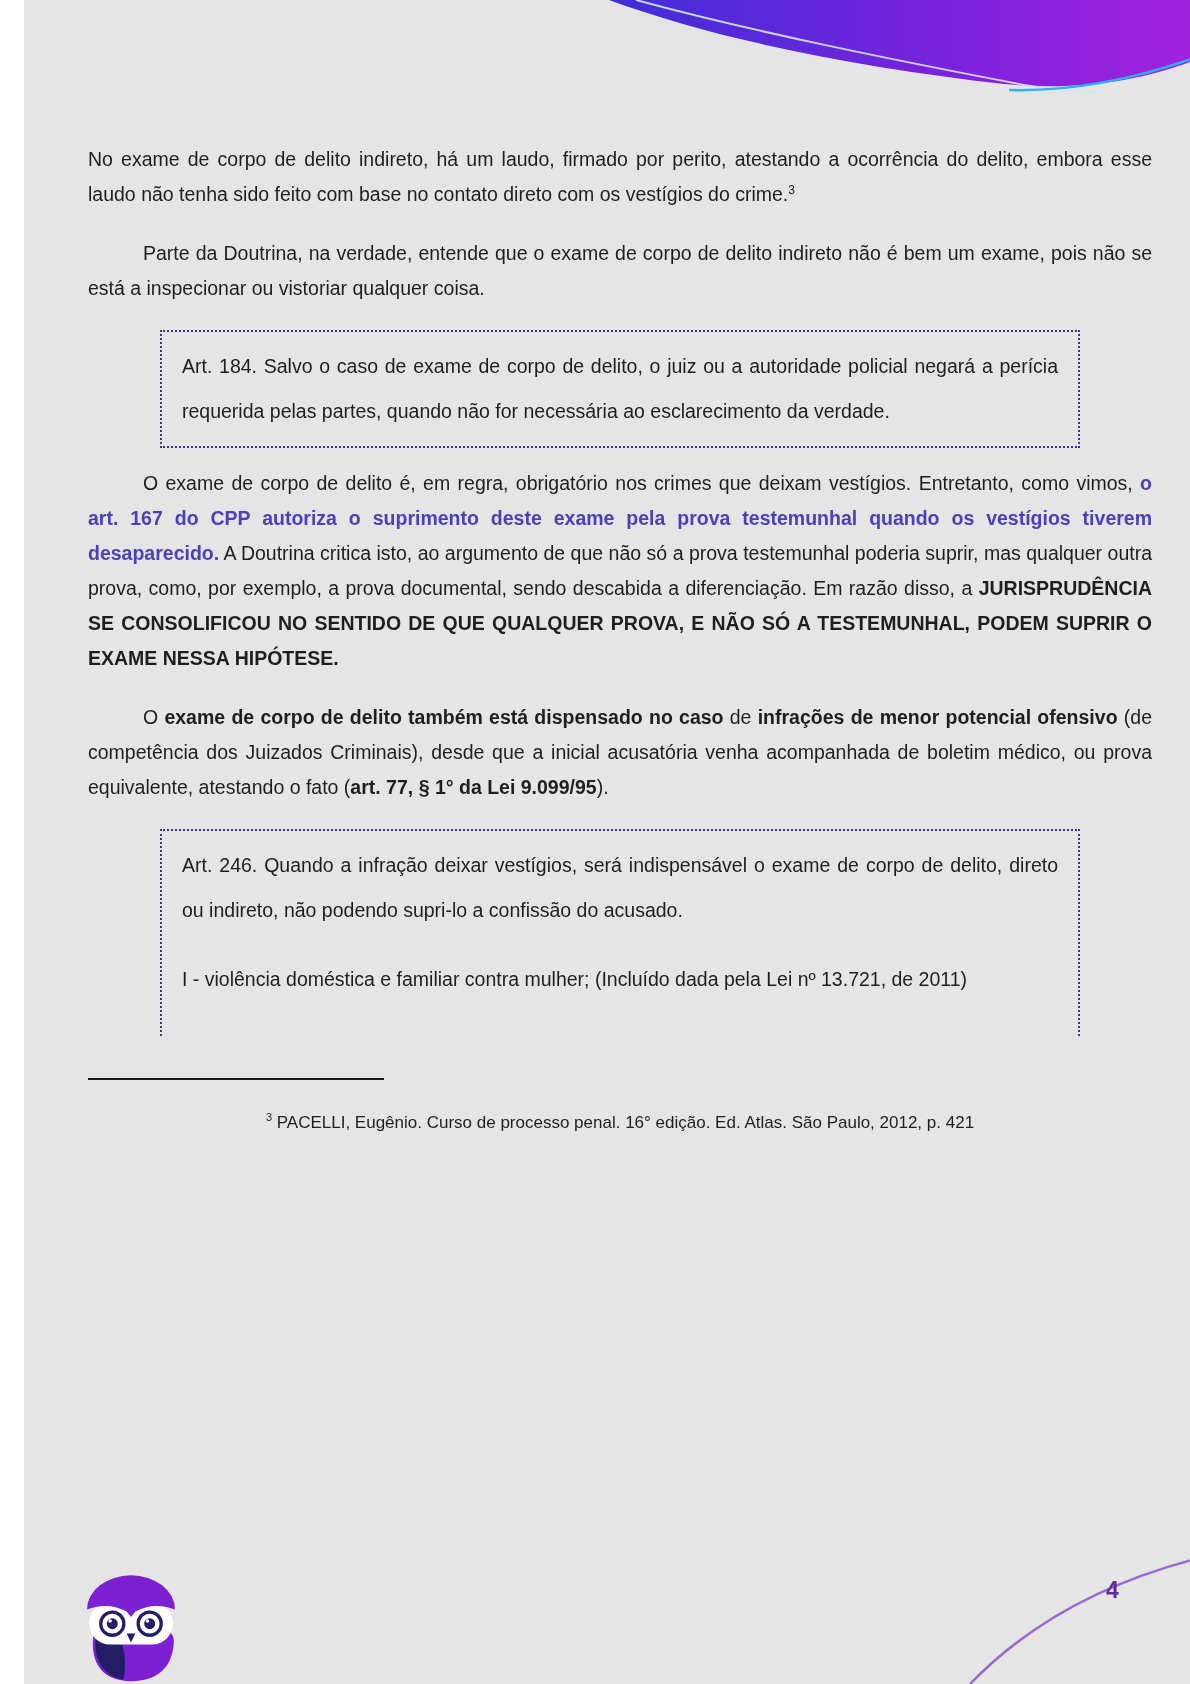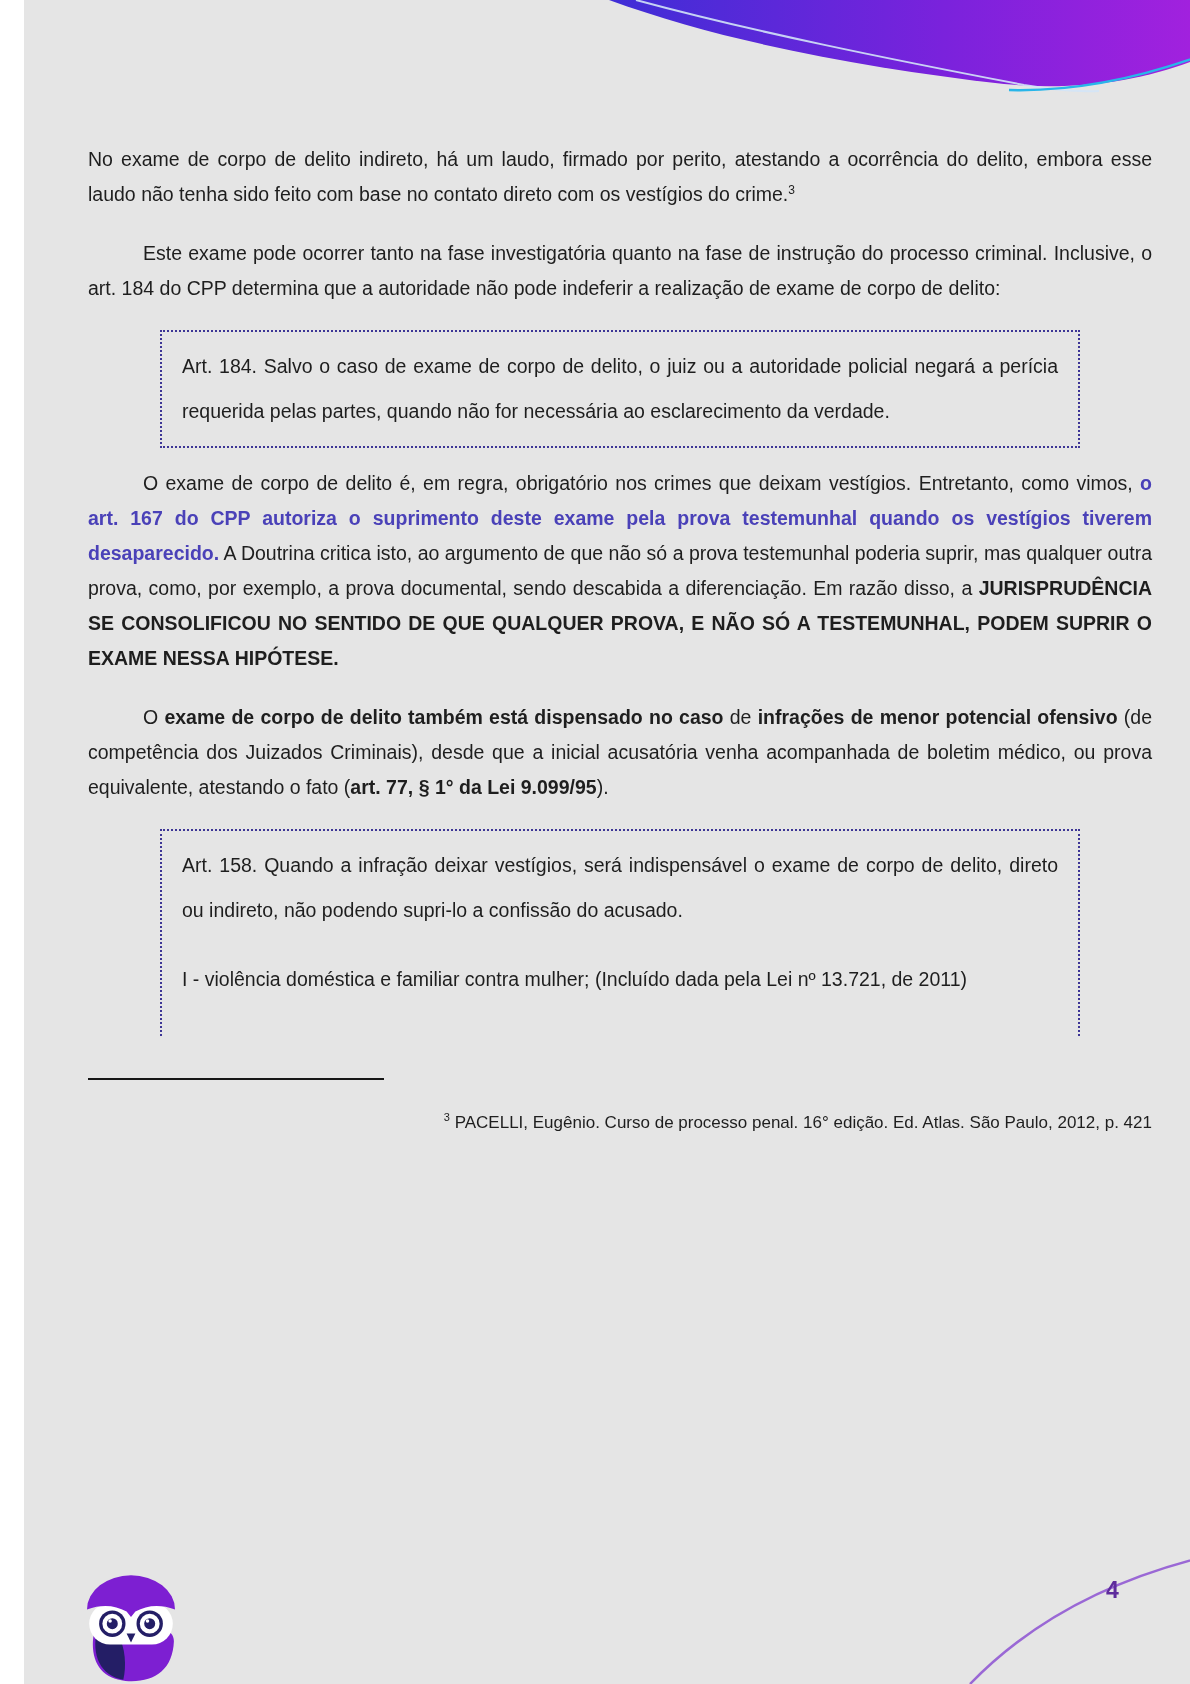--- a/index.html
+++ b/index.html
@@ -34,21 +34,21 @@
     line-height: 45px;
   }
   .quote-box .qpara { margin: 0 0 24px 0; }
   .quote-box .qpara:last-child { margin-bottom: 0; }
   .quote-box.open-bottom { border-bottom: none; padding-bottom: 34px; margin-bottom: 0; }
   .footnote-rule {
     width: 296px;
     border-top: 2px solid #161616;
     margin: 42px 0 30px 0;
   }
-  .footnote { font-size: 17px; line-height: 26px; margin: 0; text-align: right; }
+  .footnote { font-size: 17px; line-height: 26px; margin: 0; text-align: center; }
   .footnote sup { font-size: 11px; line-height: 0; }
   .owl-logo { position: absolute; left: 52px; top: 1572px; width: 110px; height: 110px; }
   .footer-arc { position: absolute; right: 0; bottom: 0; width: 312px; height: 132px; display: block; }
   .page-number {
     position: absolute;
     left: 1082px; top: 1577px;
     font-size: 23px;
     font-weight: bold;
     color: #5e2c9c;
   }
@@ -68,34 +68,34 @@
     </defs>
     <path d="M585,0 C700,42 840,68 980,84 C1065,92 1135,77 1190,52 L1190,0 Z" fill="url(#waveGrad)"></path>
     <path d="M612,0 C730,32 870,60 1000,85 C1030,90 1055,92 1075,91" fill="none" stroke="#d3e4f7" stroke-width="2" opacity="0.9"></path>
     <path d="M985,90 C1060,92 1130,74 1192,50" fill="none" stroke="#28b6e9" stroke-width="2.5"></path>
   </svg>
 
   <div class="content">
 
     <p class="para"><span>No exame de corpo de delito indireto, há um laudo, firmado por perito, atestando a ocorrência do delito, embora esse laudo não tenha sido feito com base no contato direto com os vestígios do crime.</span><sup>3</sup></p>
 
+    <p class="para indent">Parte da Doutrina, na verdade, entende que o exame de corpo de delito indireto não é bem um exame, pois não se está a inspecionar ou vistoriar qualquer coisa.</p>
 
-    <p class="para indent">Este exame pode ocorrer tanto na fase investigatória quanto na fase de instrução do processo criminal. Inclusive, o art. 184 do CPP determina que a autoridade não pode indeferir a realização de exame de corpo de delito:</p>
 
     <div class="quote-box">
       <p class="qpara">Art. 184. Salvo o caso de exame de corpo de delito, o juiz ou a autoridade policial negará a perícia requerida pelas partes, quando não for necessária ao esclarecimento da verdade.</p>
     </div>
 
     <p class="para indent"><span>O exame de corpo de delito é, em regra, obrigatório nos crimes que deixam vestígios. Entretanto, como vimos, </span><span class="purple-bold">o art. 167 do CPP autoriza o suprimento deste exame pela prova testemunhal quando os vestígios tiverem desaparecido.</span><span> A Doutrina critica isto, ao argumento de que não só a prova testemunhal poderia suprir, mas qualquer outra prova, como, por exemplo, a prova documental, sendo descabida a diferenciação. Em razão disso, a </span><span class="bold">JURISPRUDÊNCIA SE CONSOLIFICOU NO SENTIDO DE QUE QUALQUER PROVA, E NÃO SÓ A TESTEMUNHAL, PODEM SUPRIR O EXAME NESSA HIPÓTESE.</span></p>
 
     <p class="para indent"><span>O </span><span class="bold">exame de corpo de delito também está dispensado no caso</span><span> de </span><span class="bold">infrações de menor potencial ofensivo</span><span> (de competência dos Juizados Criminais), desde que a inicial acusatória venha acompanhada de boletim médico, ou prova equivalente, atestando o fato (</span><span class="bold">art. 77, § 1° da Lei 9.099/95</span><span>).</span></p>
 
 
     <div class="quote-box open-bottom">
-      <p class="qpara">Art. 158.  Quando a infração deixar vestígios, será indispensável o exame de corpo de delito, direto ou indireto, não podendo supri-lo a confissão do acusado.</p>
+      <p class="qpara">Art. 246.  Quando a infração deixar vestígios, será indispensável o exame de corpo de delito, direto ou indireto, não podendo supri-lo a confissão do acusado.</p>
       <p class="qpara">I - violência doméstica e familiar contra mulher;   (Incluído dada pela Lei nº 13.721, de 2011)</p>
     </div>
 
     <div class="footnote-rule"></div>
 
     <p class="footnote"><sup>3</sup> <span>PACELLI, Eugênio. Curso de processo penal. 16° edição. Ed. Atlas. São Paulo, 2012, p. 421</span></p>
 
   </div>
 
   <svg class="owl-logo" viewBox="0 0 100 100" aria-hidden="true">

